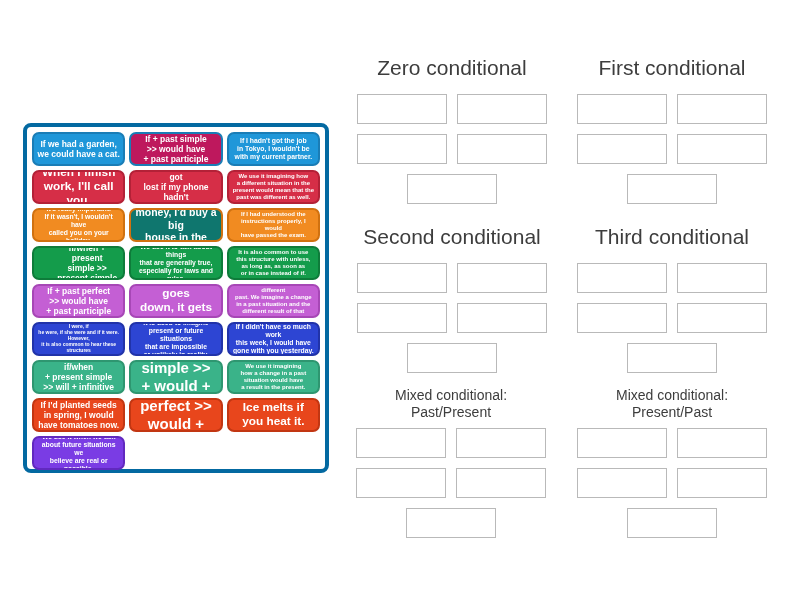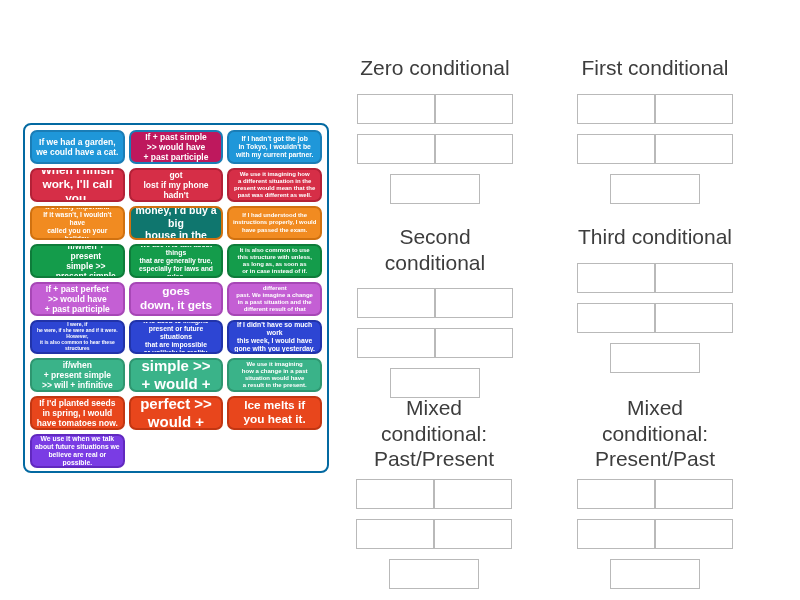--- a/index.html
+++ b/index.html
@@ -18,21 +18,21 @@
 
   
   #card-panel {
     position: absolute;
     left: 23px;
     top: 123px;
     width: 306px;
     height: 350px;
     box-sizing: border-box;
     background: #ffffff;
-    border: 2px solid #0369a1;
+    border: 4px solid #0369a1;
     border-radius: 8px;
     padding: 5px;
   }
   #card-grid {
     display: grid;
     grid-template-columns: repeat(3, 1fr);
     gap: 4px;
   }
   .card {
     height: 34px;
@@ -55,30 +55,30 @@
   .size-s6  { font-size: 6px;   }
   .size-sm  { font-size: 6.8px; }
   .size-md  { font-size: 8.5px; }
   .size-m9  { font-size: 15px; }
   .size-lg  { font-size: 10.5px;}
   .size-xl  { font-size: 11.8px;}
 
   
   .group {
     position: absolute;
-    width: 156px;
+    width: 190px;
   }
   .group-title {
     text-align: center;
     color: #3d3d3d;
     white-space: pre-line;
     line-height: 1.22;
   }
   .title-lg { font-size: 21px;   margin-bottom: 13px; }
-  .title-md { font-size: 21px; margin-bottom: 7px; margin-top: 8px;  }
+  .title-md { font-size: 14px; margin-bottom: 7px;  }
   .slot-row {
     display: flex;
     justify-content: space-between;
     margin-bottom: 10px;
   }
   .slot-row.center {
     justify-content: center;
     margin-bottom: 0;
   }
   .slot {

